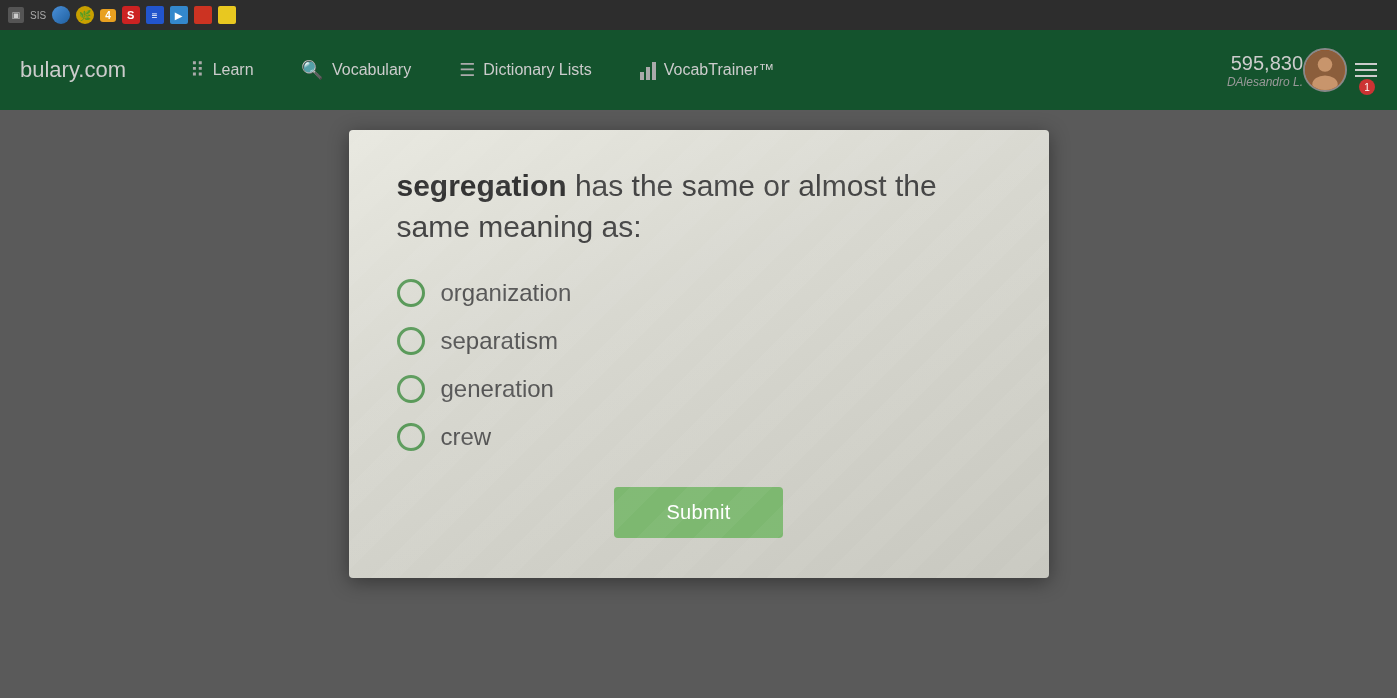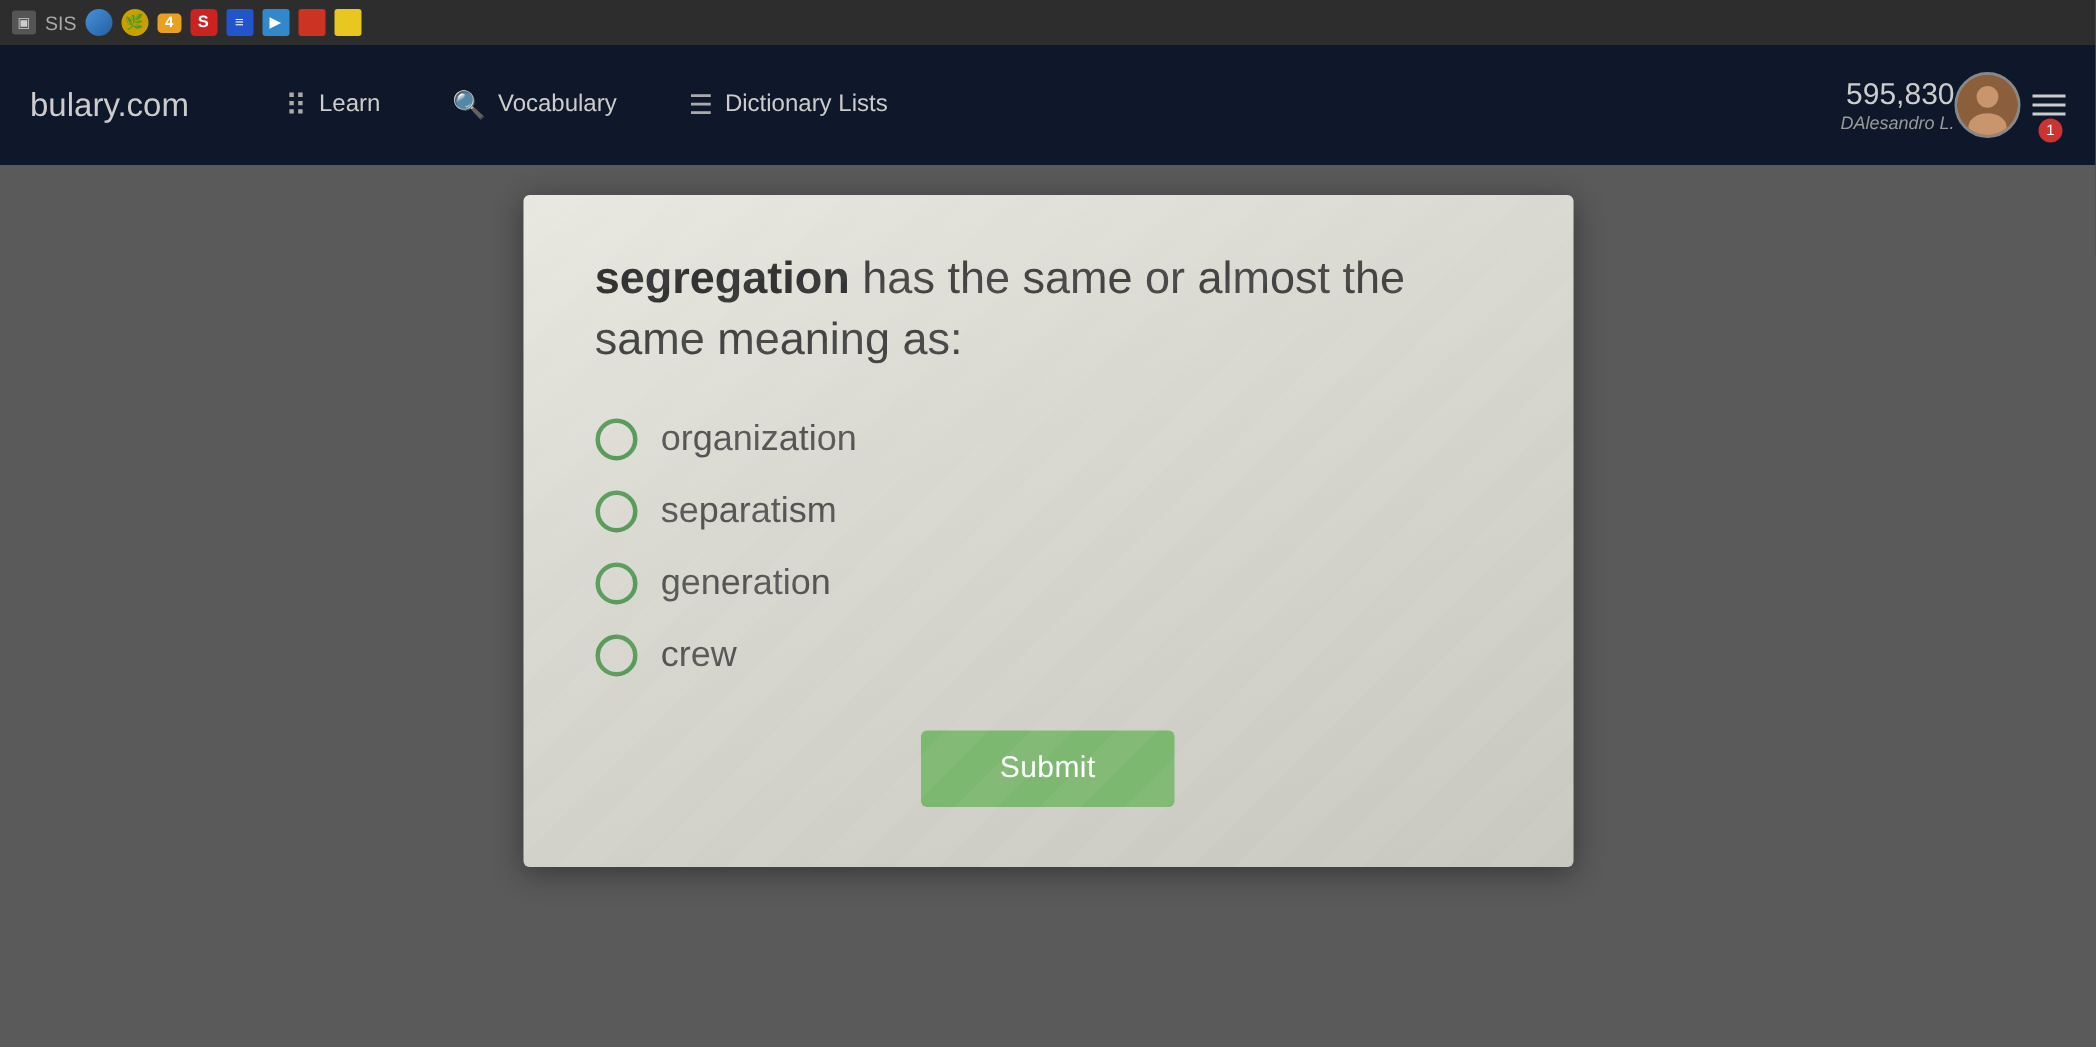--- a/index.html
+++ b/index.html
@@ -31,21 +31,21 @@
       border-radius: 2px;
       display: flex;
       align-items: center;
       justify-content: center;
       font-size: 9px;
       color: #ccc;
     }
 
     .sis-label {
       color: #aaa;
-      font-size: 13px;
+      font-size: 10px;
     }
 
     .circle-icon {
       width: 18px;
       height: 18px;
       border-radius: 50%;
       background: linear-gradient(135deg, #4a90d9, #2060a0);
     }
 
     .badge-4 {
@@ -106,21 +106,21 @@
       background: #e8c820;
       width: 18px;
       height: 18px;
       border-radius: 2px;
     }
 
     
     .nav-bar {
       width: 100%;
       height: 80px;
-      background: #0f172a;
+      background: #14532d;
       display: flex;
       align-items: center;
       padding: 0 20px;
       gap: 0;
       position: relative;
     }
 
     .site-name {
       color: #ccc;
       font-size: 22px;
@@ -340,20 +340,28 @@
   <div class="nav-item">
     <span class="nav-icon">🔍</span>
     <span>Vocabulary</span>
   </div>
 
   <div class="nav-item">
     <span class="nav-icon">☰</span>
     <span>Dictionary Lists</span>
   </div>
 
+  <div class="nav-item">
+    <span class="nav-icon" style="display:inline-flex;align-items:flex-end;gap:2px;height:20px;">
+      <span style="width:4px;height:8px;background:#aaa;display:inline-block;"></span>
+      <span style="width:4px;height:13px;background:#aaa;display:inline-block;"></span>
+      <span style="width:4px;height:18px;background:#aaa;display:inline-block;"></span>
+    </span>
+    <span>VocabTrainer™</span>
+  </div>
 
   <div class="nav-right">
     <div class="score-block">
       <div class="score-number">595,830</div>
       <div class="score-user">DAlesandro L.</div>
     </div>
     <div class="avatar">
       <svg width="44" height="44" viewBox="0 0 44 44">
         <circle cx="22" cy="22" r="22" fill="#8B5E3C"></circle>
         <circle cx="22" cy="16" r="8" fill="#C8956C"></circle>

